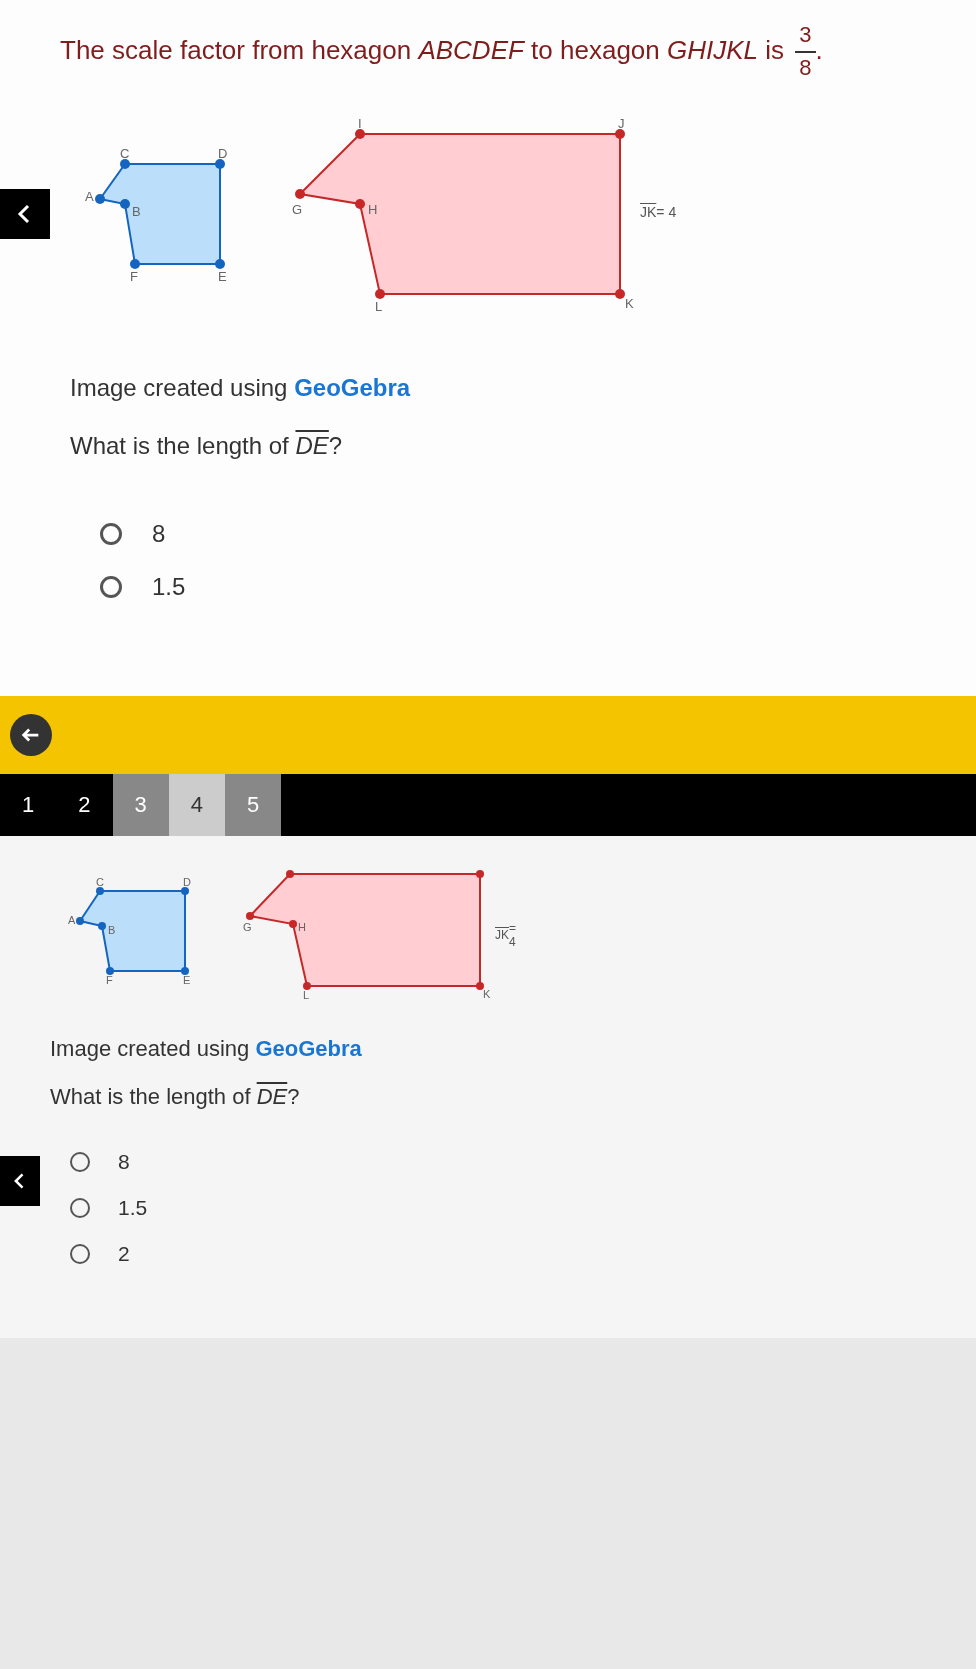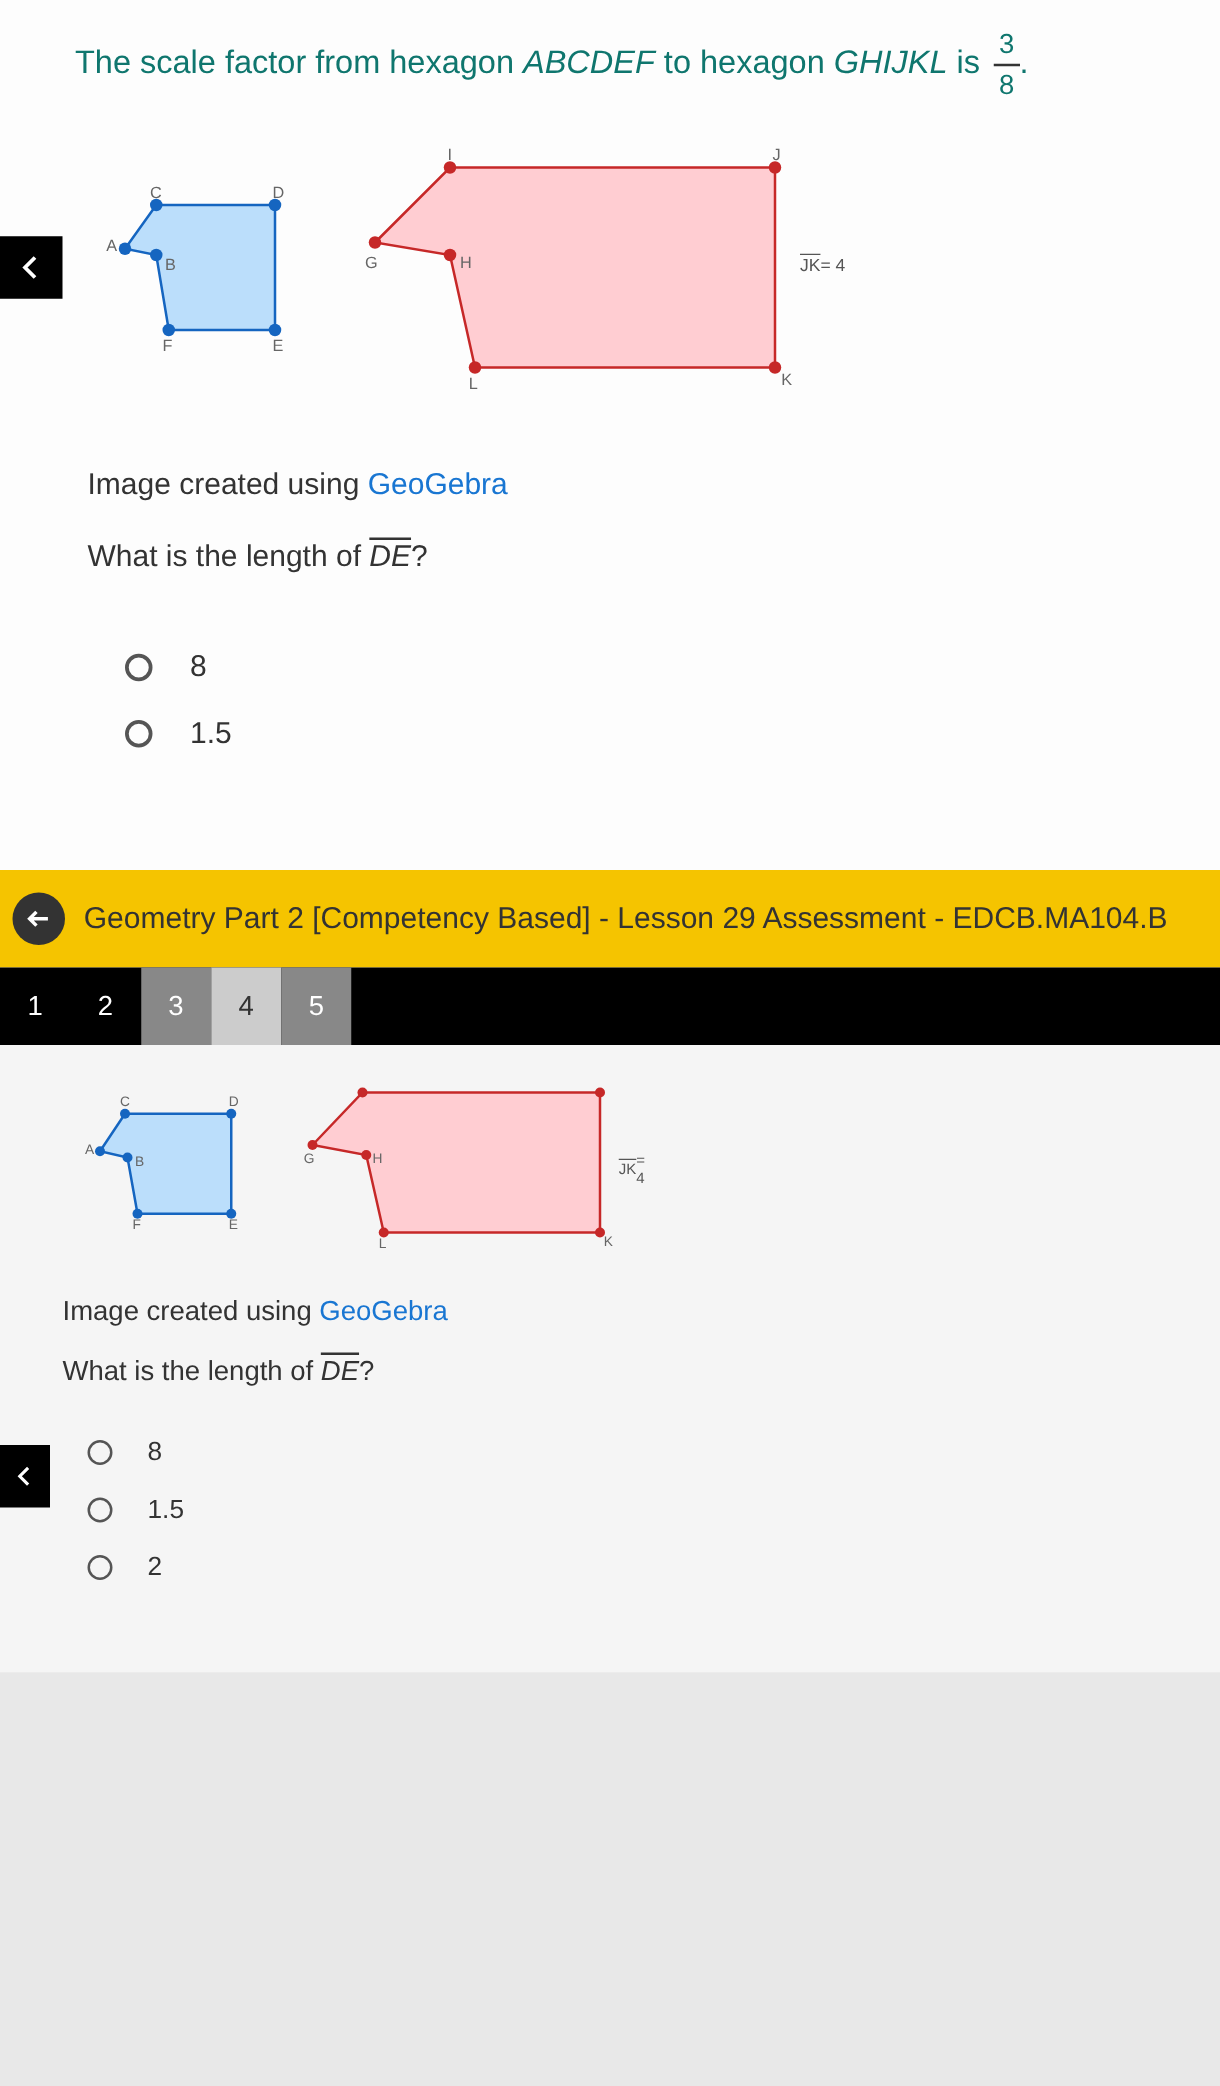--- a/index.html
+++ b/index.html
@@ -9,21 +9,21 @@
     width: 976px;
     color: #333;
   }
   .top-section {
     background: #fdfdfd;
     padding: 20px 0 40px 0;
     position: relative;
   }
   .question-text {
     font-size: 26px;
-    color: #0f766e;
+    color: #7f1d1d;
     padding: 0 60px 0 60px;
     line-height: 1.4;
   }
   .italic { font-style: italic; }
   .fraction {
     display: inline-flex;
     flex-direction: column;
     align-items: center;
     vertical-align: middle;
     font-size: 22px;
@@ -53,21 +53,21 @@
   .hexagon-small { width: 200px; height: 160px; position: relative; }
   .hexagon-large { width: 400px; height: 200px; position: relative; margin-left: 20px; }
   .label { position: absolute; font-size: 13px; color: #666; }
   .jk-label { position: absolute; font-size: 14px; color: #555; display: flex; align-items: center; }
   .overline { text-decoration: overline; }
   .citation {
     font-size: 24px;
     padding: 30px 0 0 70px;
     color: #333;
   }
-  .link-text { color: #1976d2; }
+  .link-text { color: #1976d2; font-weight: bold; }
   .sub-question {
     font-size: 24px;
     padding: 30px 0 0 70px;
     color: #333;
   }
   .options {
     padding: 60px 0 30px 100px;
   }
   .option-row {
     display: flex;
@@ -245,21 +245,20 @@
     </div>
   </div>
 </div>
 
 <div class="yellow-bar">
   <div class="back-btn">
     <svg width="22" height="22" viewBox="0 0 24 24">
         <path d="M20 12 H5 M10 6 L4 12 L10 18" stroke="#fff" stroke-width="3" fill="none"></path>
       </svg>
   </div>
-  <div class="lesson-title">Geometry Part 2 [Competency Based] - Lesson 29 Assessment - EDCB.MA104.B</div>
 </div>
 
 <div class="question-nav">
   <div class="nav-num">1</div>
   <div class="nav-num">2</div>
   <div class="nav-num active">3</div>
   <div class="nav-num current">4</div>
   <div class="nav-num active">5</div>
 </div>
 

